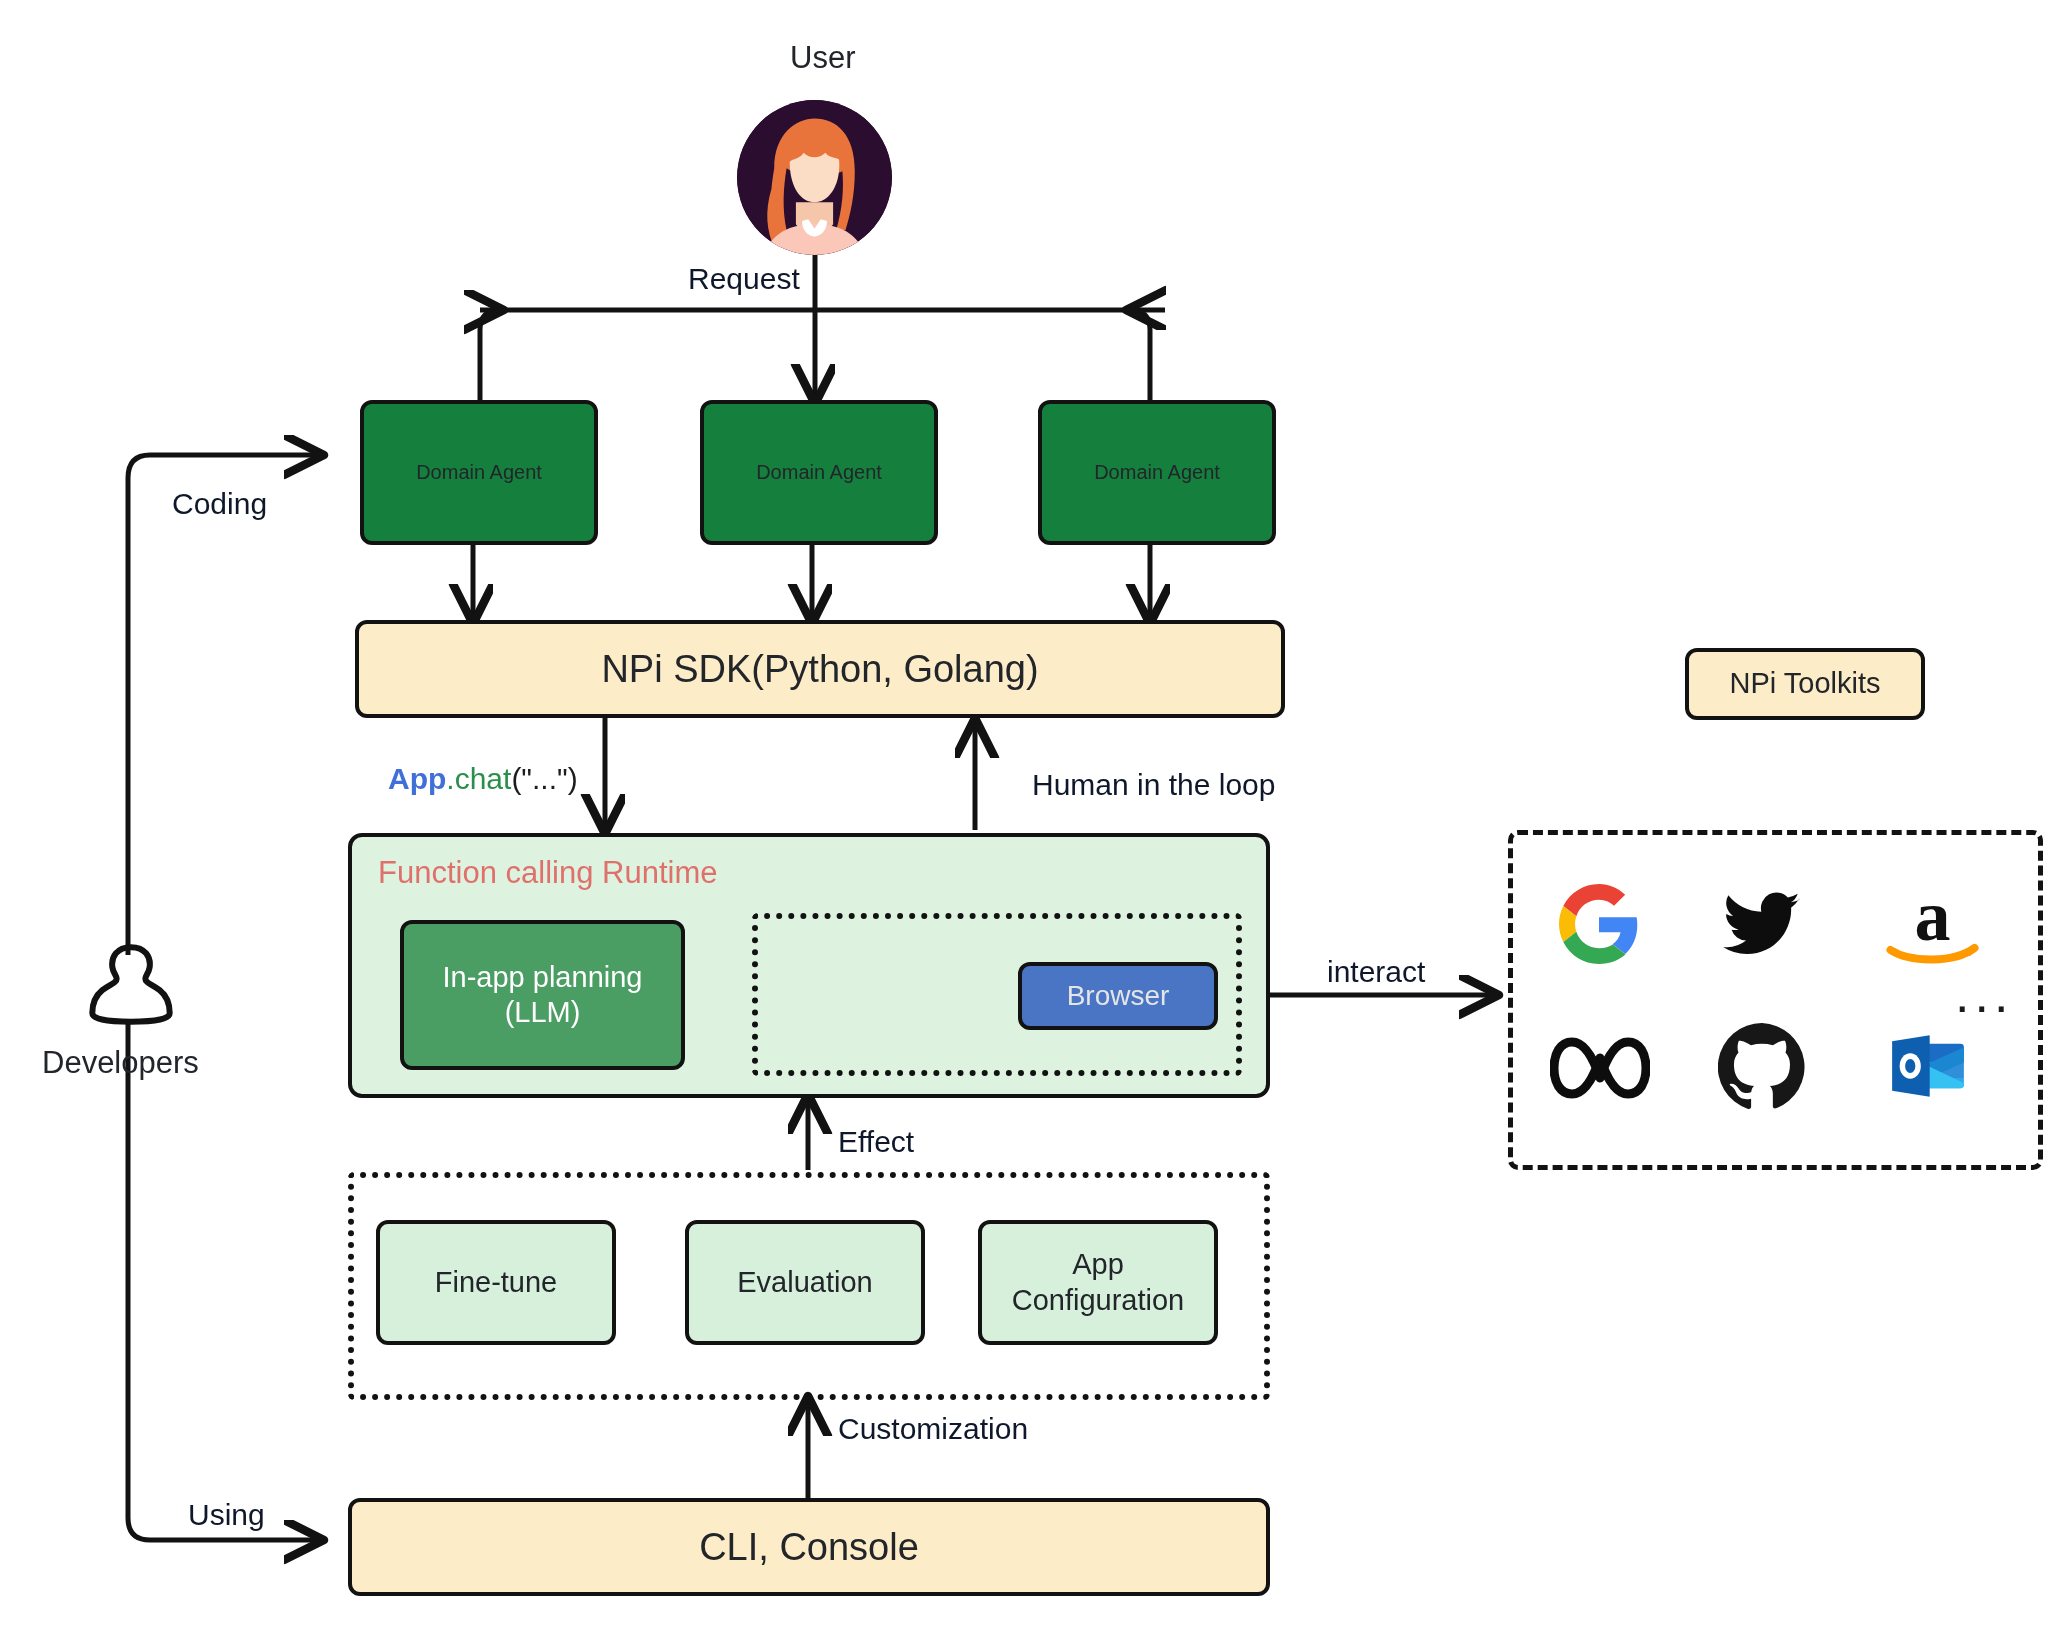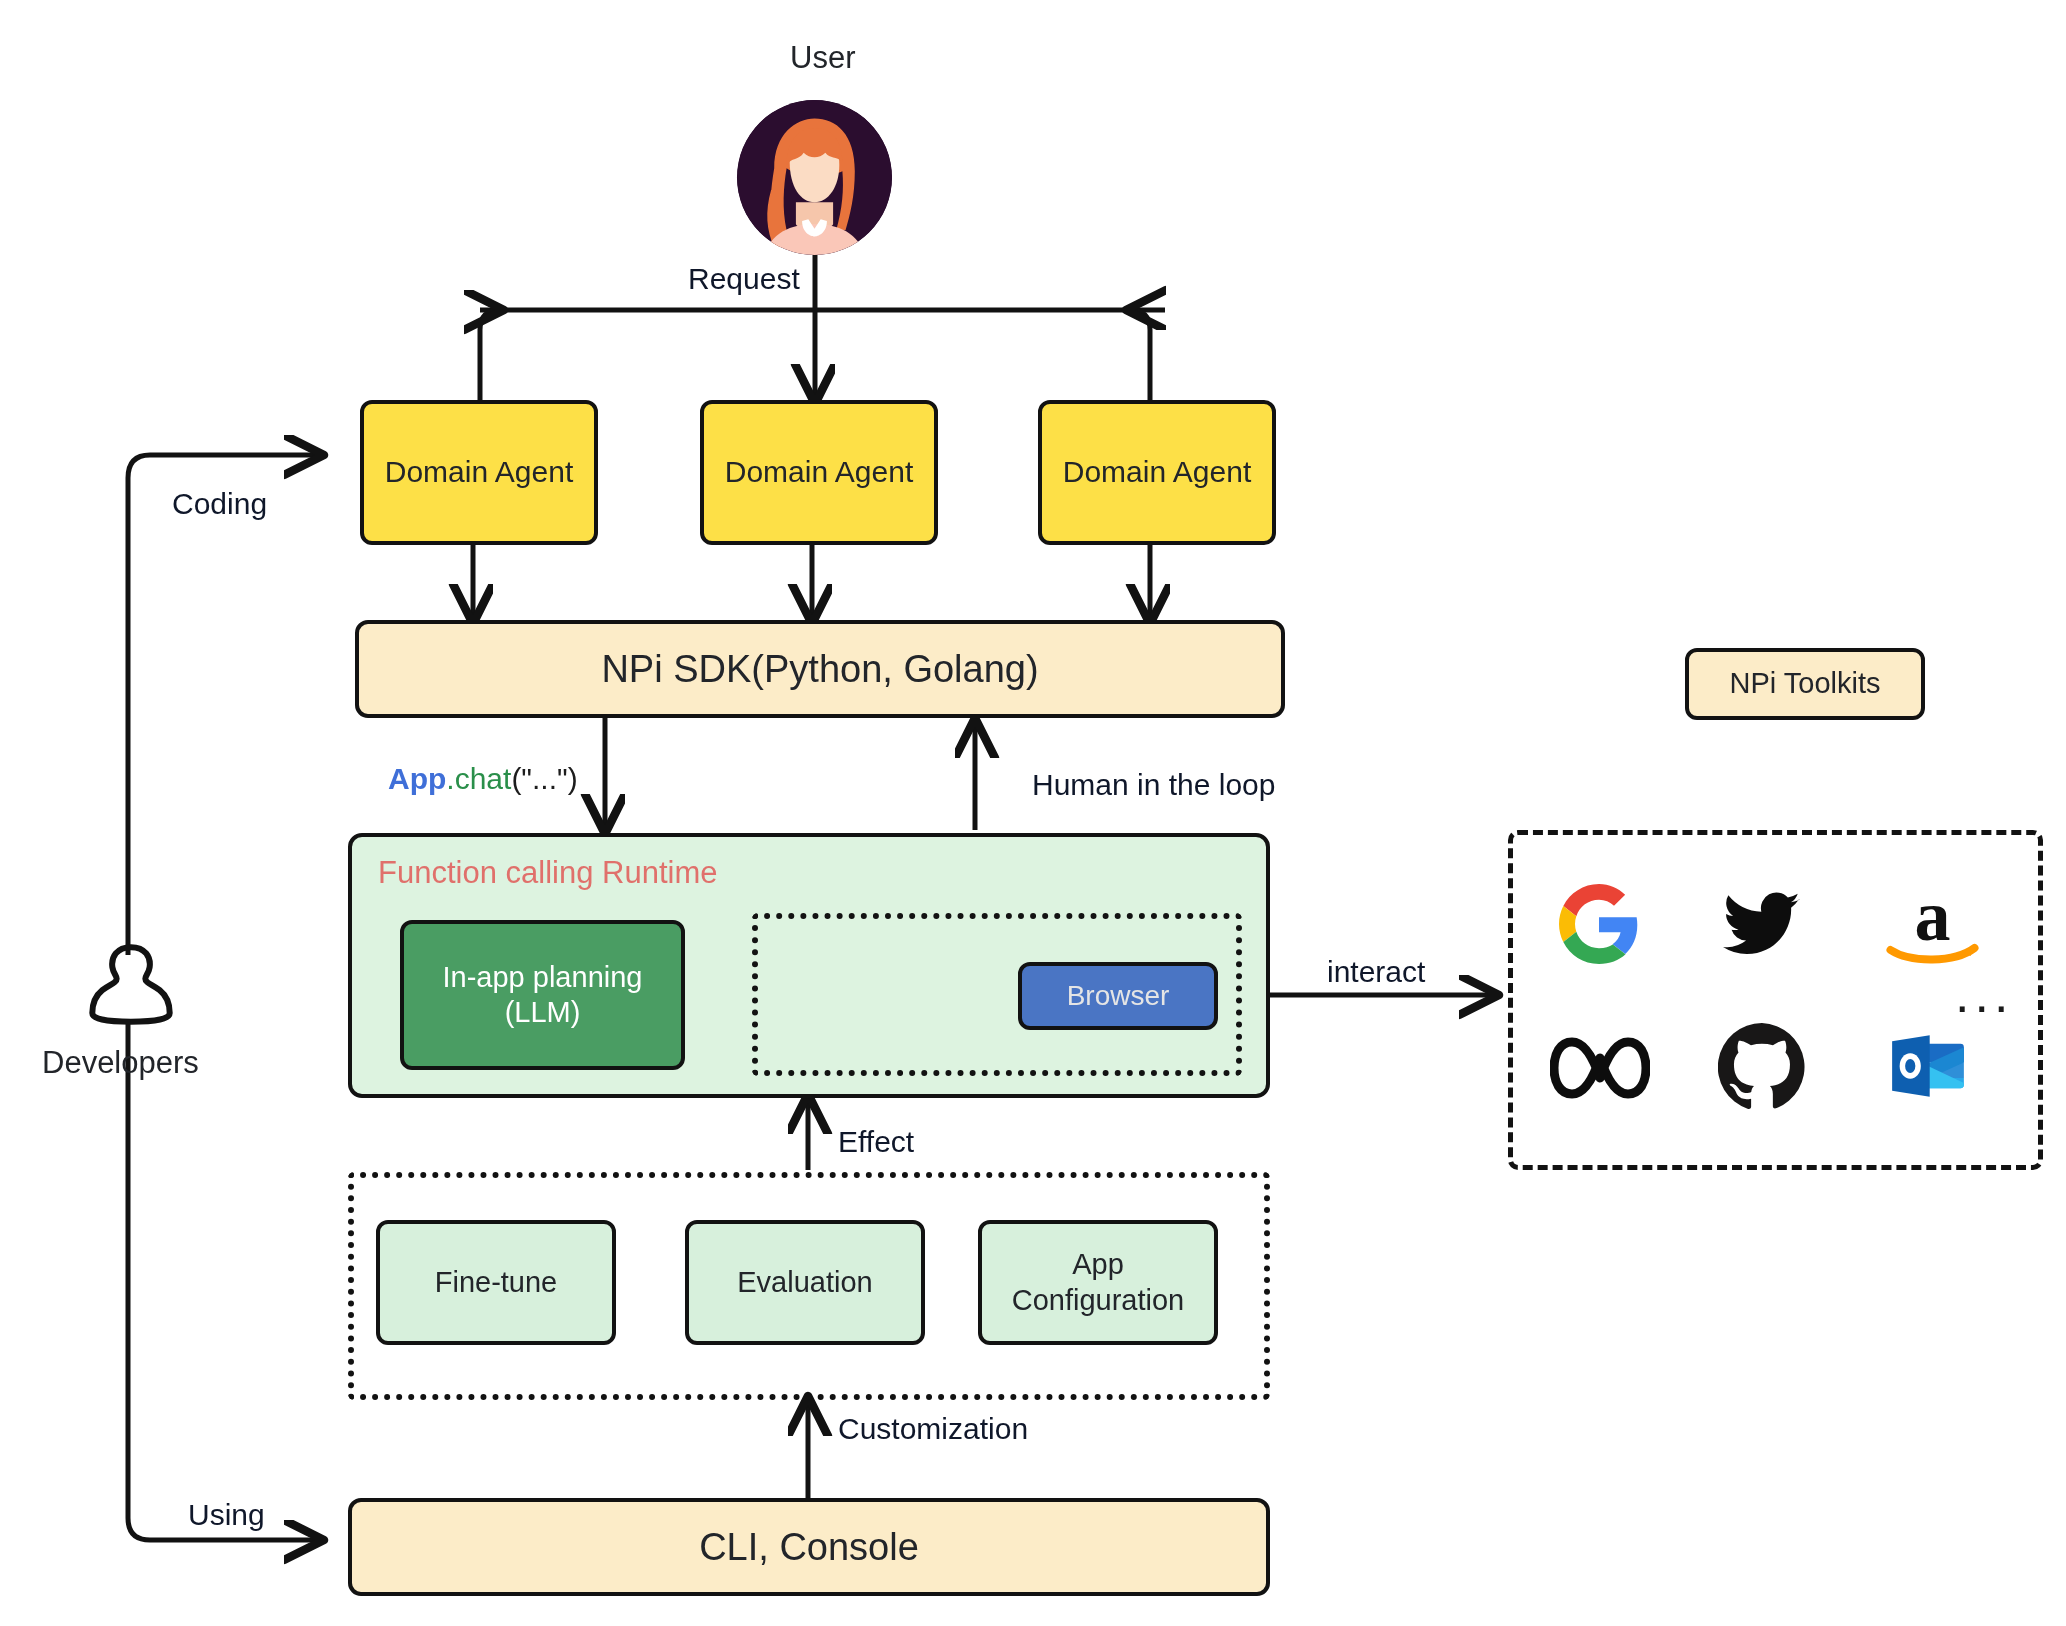--- a/index.html
+++ b/index.html
@@ -6,22 +6,22 @@
   body{width:2066px;height:1626px;position:relative;overflow:hidden;
        font-family:"Liberation Sans","DejaVu Sans",sans-serif;color:#22252a;}
   #canvas{position:absolute;inset:0;}
   svg.layer{position:absolute;left:0;top:0;width:2066px;height:1626px;pointer-events:none;}
 
   .node{position:absolute;box-sizing:border-box;display:flex;align-items:center;
         justify-content:center;text-align:center;border:4px solid #121212;
         border-radius:12px;line-height:1.22;}
   .lbl{position:absolute;white-space:nowrap;}
 
-  .agent{background:#fde047;font-size:30px;}
-  .sdkbar{background:#fcecc8;font-size:38px;border-radius:13px;}
+  .agent{background:#15803d;font-size:20px;}
+  .sdkbar{background:#fcecc8;font-size:38px;}
   .runtime{background:#ddf3e0;border-radius:14px;}
   .llm{background:#4a9d63;color:#ffffff;font-size:29px;}
   .httpsdk{background:#9669d8;color:#ffffff;font-size:28px;}
   .browser{background:#4a75c4;color:#e5e5e5;font-size:28px;}
   .greenbox{background:#d7f0dc;font-size:29px;}
   .legend-green{background:#d7f0dc;font-size:29px;}
   .legend-yellow{background:#fcecc8;font-size:29px;}
   .dashwrap{position:absolute;box-sizing:border-box;border:5px dashed #121212;
             border-radius:10px;background:transparent;}
   .dotwrap{position:absolute;box-sizing:border-box;border:6px dotted #121212;

